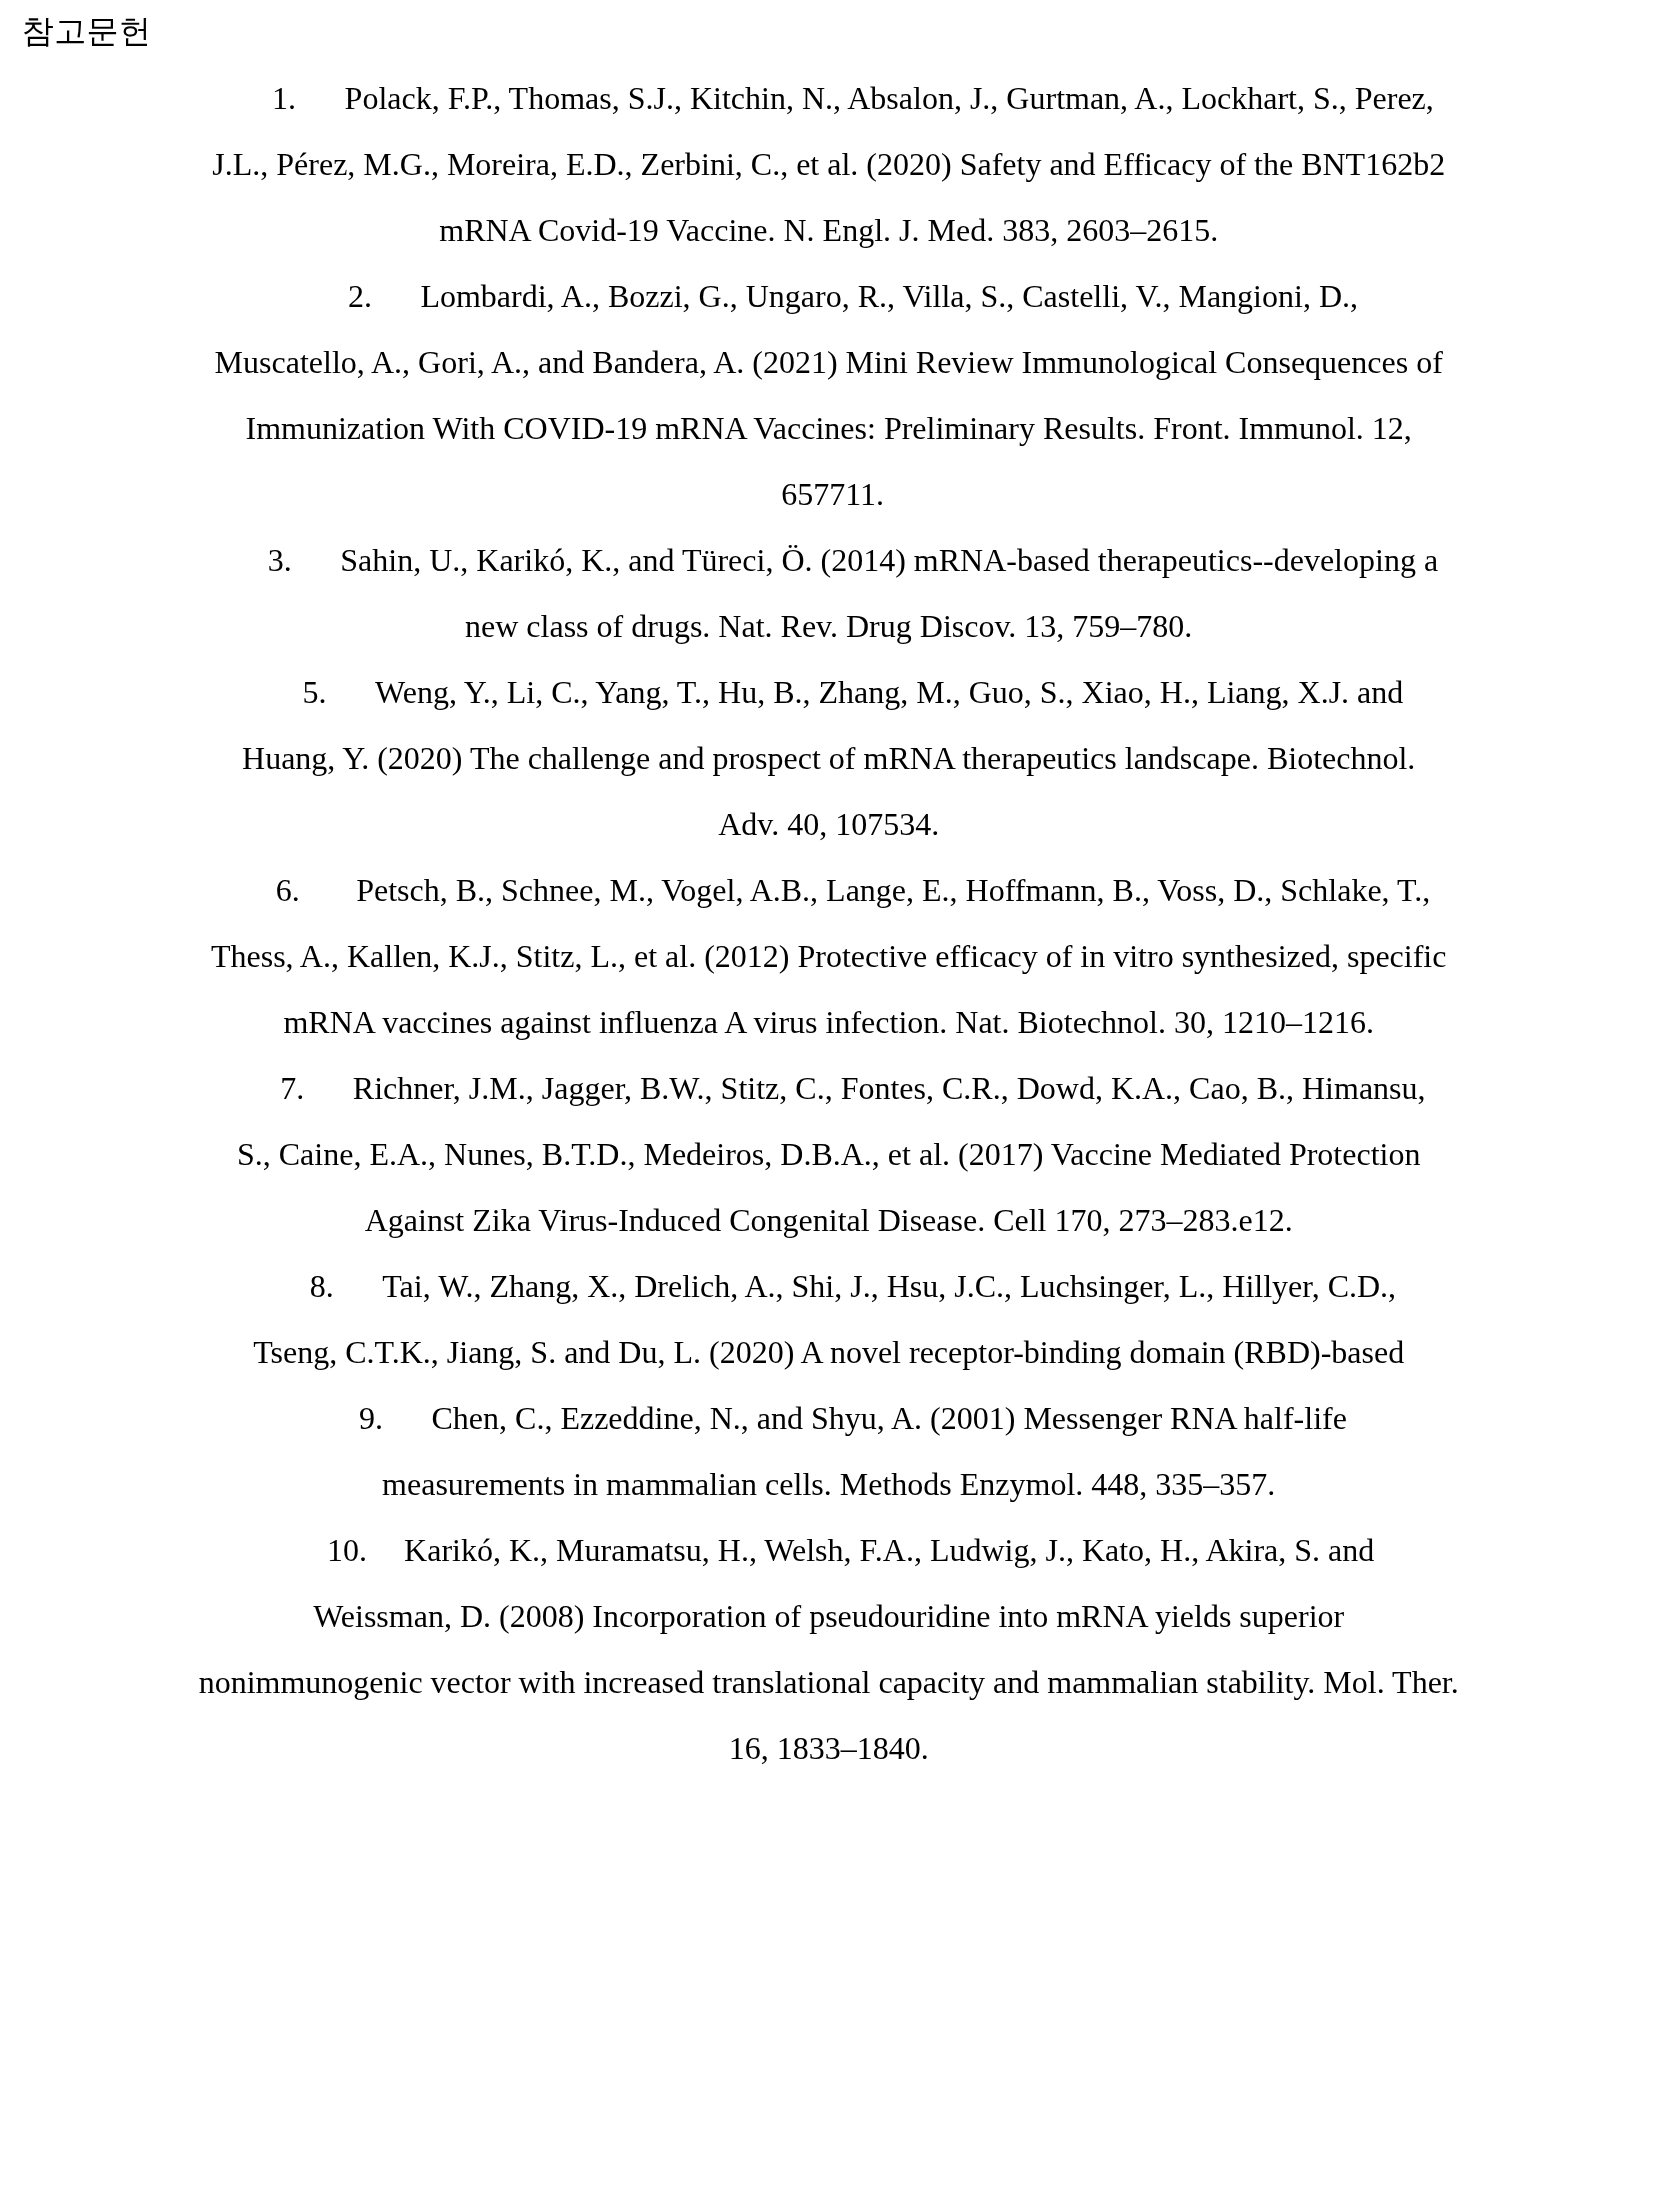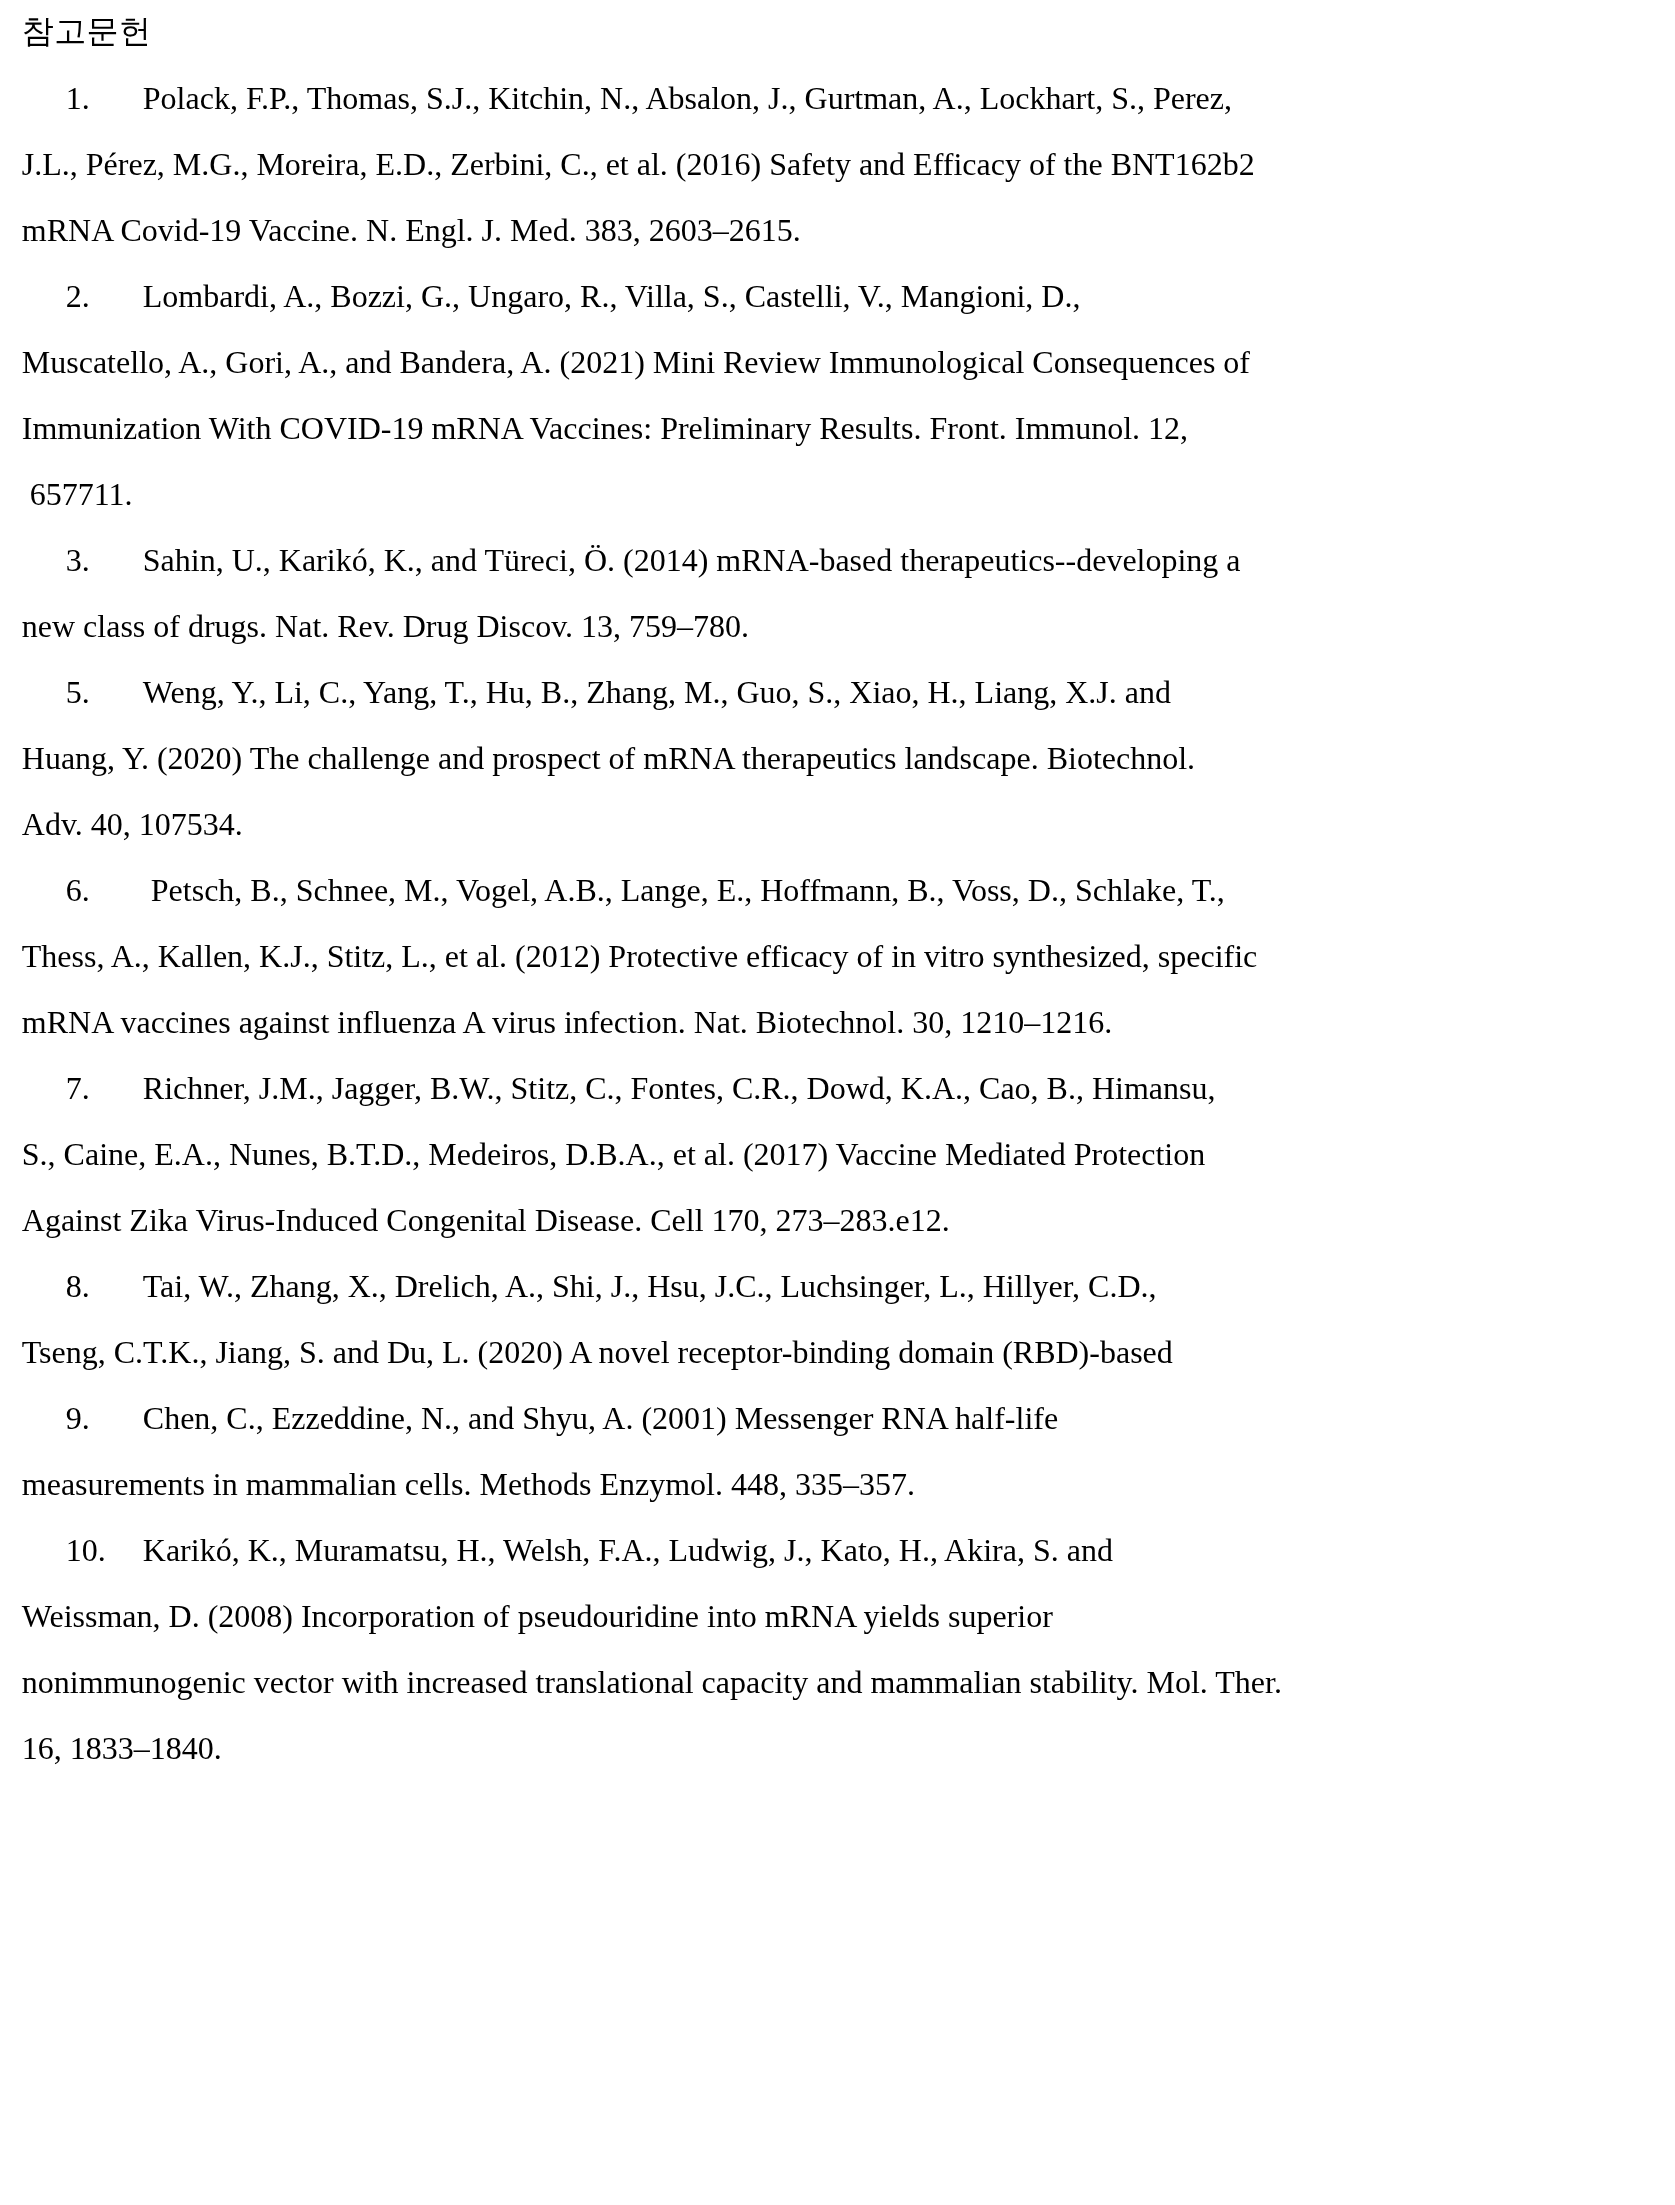--- a/index.html
+++ b/index.html
@@ -42,20 +42,21 @@
     margin: 0;
     padding: 0 0 0 0;
     text-align: left;
     white-space: normal;
   }
   
   .ref-line {
     display: block;
     white-space: pre-wrap;
     padding-left: 3.4px;
+    text-align: center;
   }
   .ref-num {
     display: inline-block;
     width: 77px;
     padding-left: 44px;
     box-sizing: border-box;
   }
   .ref-gap {
     display: inline-block;
     width: 44px;
@@ -64,21 +65,21 @@
 </head>
 <body>
 
 <div class="page">
 
   <h1 class="doc-title">참고문헌</h1>
 
   <div class="ref-list" id="reference-list">
       <div class="ref-entry">
         <div class="ref-line"><span class="ref-num">1.</span><span class="ref-gap"></span><span>Polack, F.P., Thomas, S.J., Kitchin, N., Absalon, J., Gurtman, A., Lockhart, S., Perez,</span></div>
-        <div class="ref-line"><span>J.L., Pérez, M.G., Moreira, E.D., Zerbini, C., et al. (2016) Safety and Efficacy of the BNT162b2</span></div>
+        <div class="ref-line"><span>J.L., Pérez, M.G., Moreira, E.D., Zerbini, C., et al. (2020) Safety and Efficacy of the BNT162b2</span></div>
         <div class="ref-line"><span>mRNA Covid-19 Vaccine. N. Engl. J. Med. 383, 2603–2615.</span></div>
       </div>
       <div class="ref-entry">
         <div class="ref-line"><span class="ref-num">2.</span><span class="ref-gap"></span><span>Lombardi, A., Bozzi, G., Ungaro, R., Villa, S., Castelli, V., Mangioni, D.,</span></div>
         <div class="ref-line"><span>Muscatello, A., Gori, A., and Bandera, A. (2021) Mini Review Immunological Consequences of</span></div>
         <div class="ref-line"><span>Immunization With COVID-19 mRNA Vaccines: Preliminary Results. Front. Immunol. 12,</span></div>
         <div class="ref-line"><span> 657711.</span></div>
       </div>
       <div class="ref-entry">
         <div class="ref-line"><span class="ref-num">3.</span><span class="ref-gap"></span><span>Sahin, U., Karikó, K., and Türeci, Ö. (2014) mRNA-based therapeutics--developing a</span></div>

